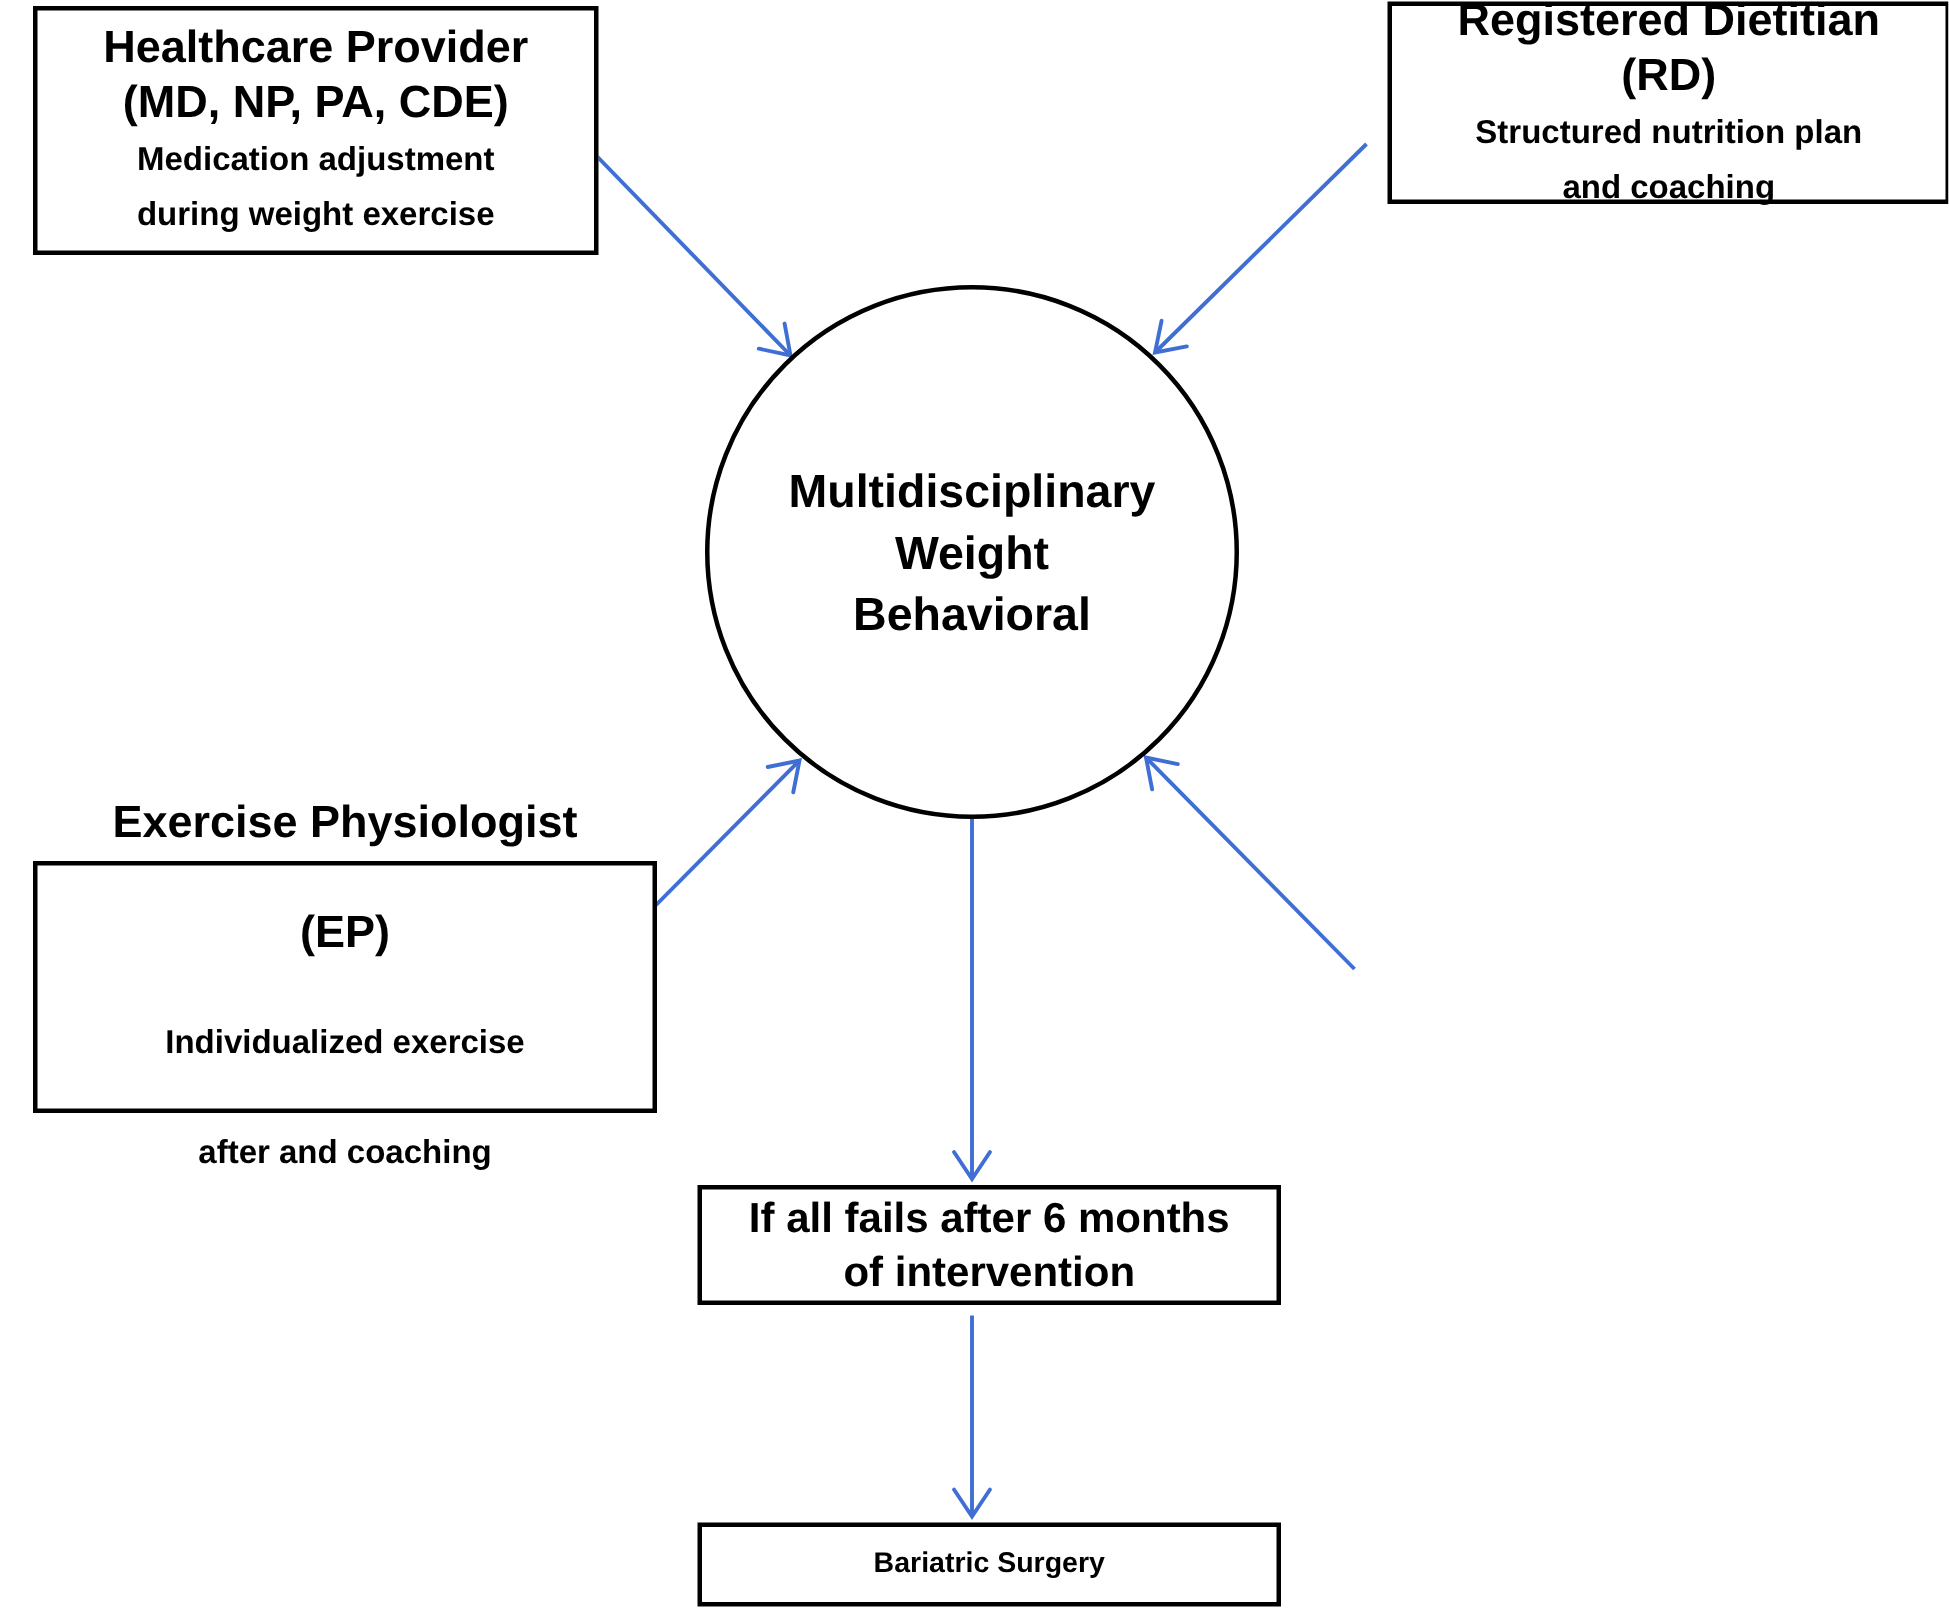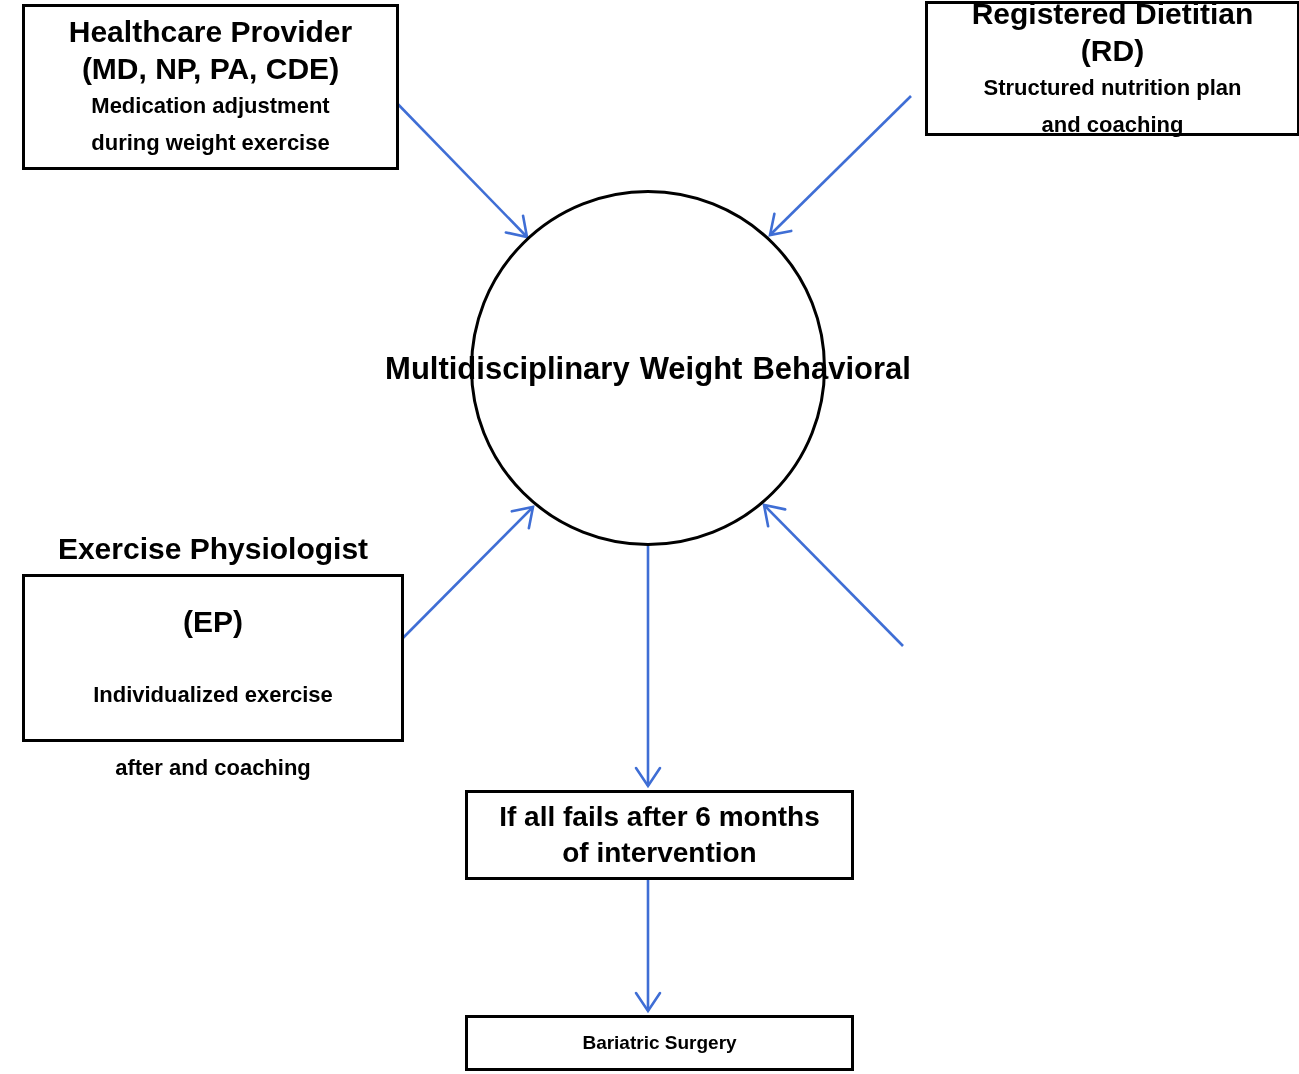--- a/index.html
+++ b/index.html
@@ -58,46 +58,45 @@
   }
   .node-box .line-reg {
     font-weight: bold;
     font-size: 22px;
     line-height: 37px;
     white-space: nowrap;
   }
 
   .box-tl { left: 10px;  top: 4px;    width: 377px; height: 166px; }
   .box-tr { left: 913px; top: 1px;    width: 375px; height: 135px; }
-  .box-bl { left: 10px;  top: 574px;  width: 382px; height: 168px; gap: 36px; }
+  .box-bl { left: 10px;  top: 574px;  width: 416px; height: 168px; gap: 36px; }
   .box-br { left: 905px; top: 573px;  width: 380px; height: 170px; }
 
   .box-mid {
-    left: 453px; top: 790px; width: 389px; height: 90px;
+    left: 453px; top: 790px; width: 389px; height: 80px;
   }
   .box-mid .line-bold { font-size: 28px; line-height: 36px; }
 
   .box-bottom {
     left: 453px; top: 1015px; width: 389px; height: 56px;
   }
   .box-bottom .line-bold { font-size: 19px; line-height: 38px; }
 
   .center-circle {
     position: absolute;
     left: 470px; top: 190px;
     width: 356px; height: 356px;
     border: 3px solid var(--border-color);
     border-radius: 50%;
     background: var(--bg-color);
     display: flex;
-    flex-direction: row;
+    flex-direction: column;
     align-items: center;
     justify-content: center;
     text-align: center;
-    gap: 10px;
   }
   .center-circle .line-bold {
     font-weight: bold;
     font-size: 31px;
     line-height: 41px;
     white-space: nowrap;
   }
 </style>
 </head>
 <body>

